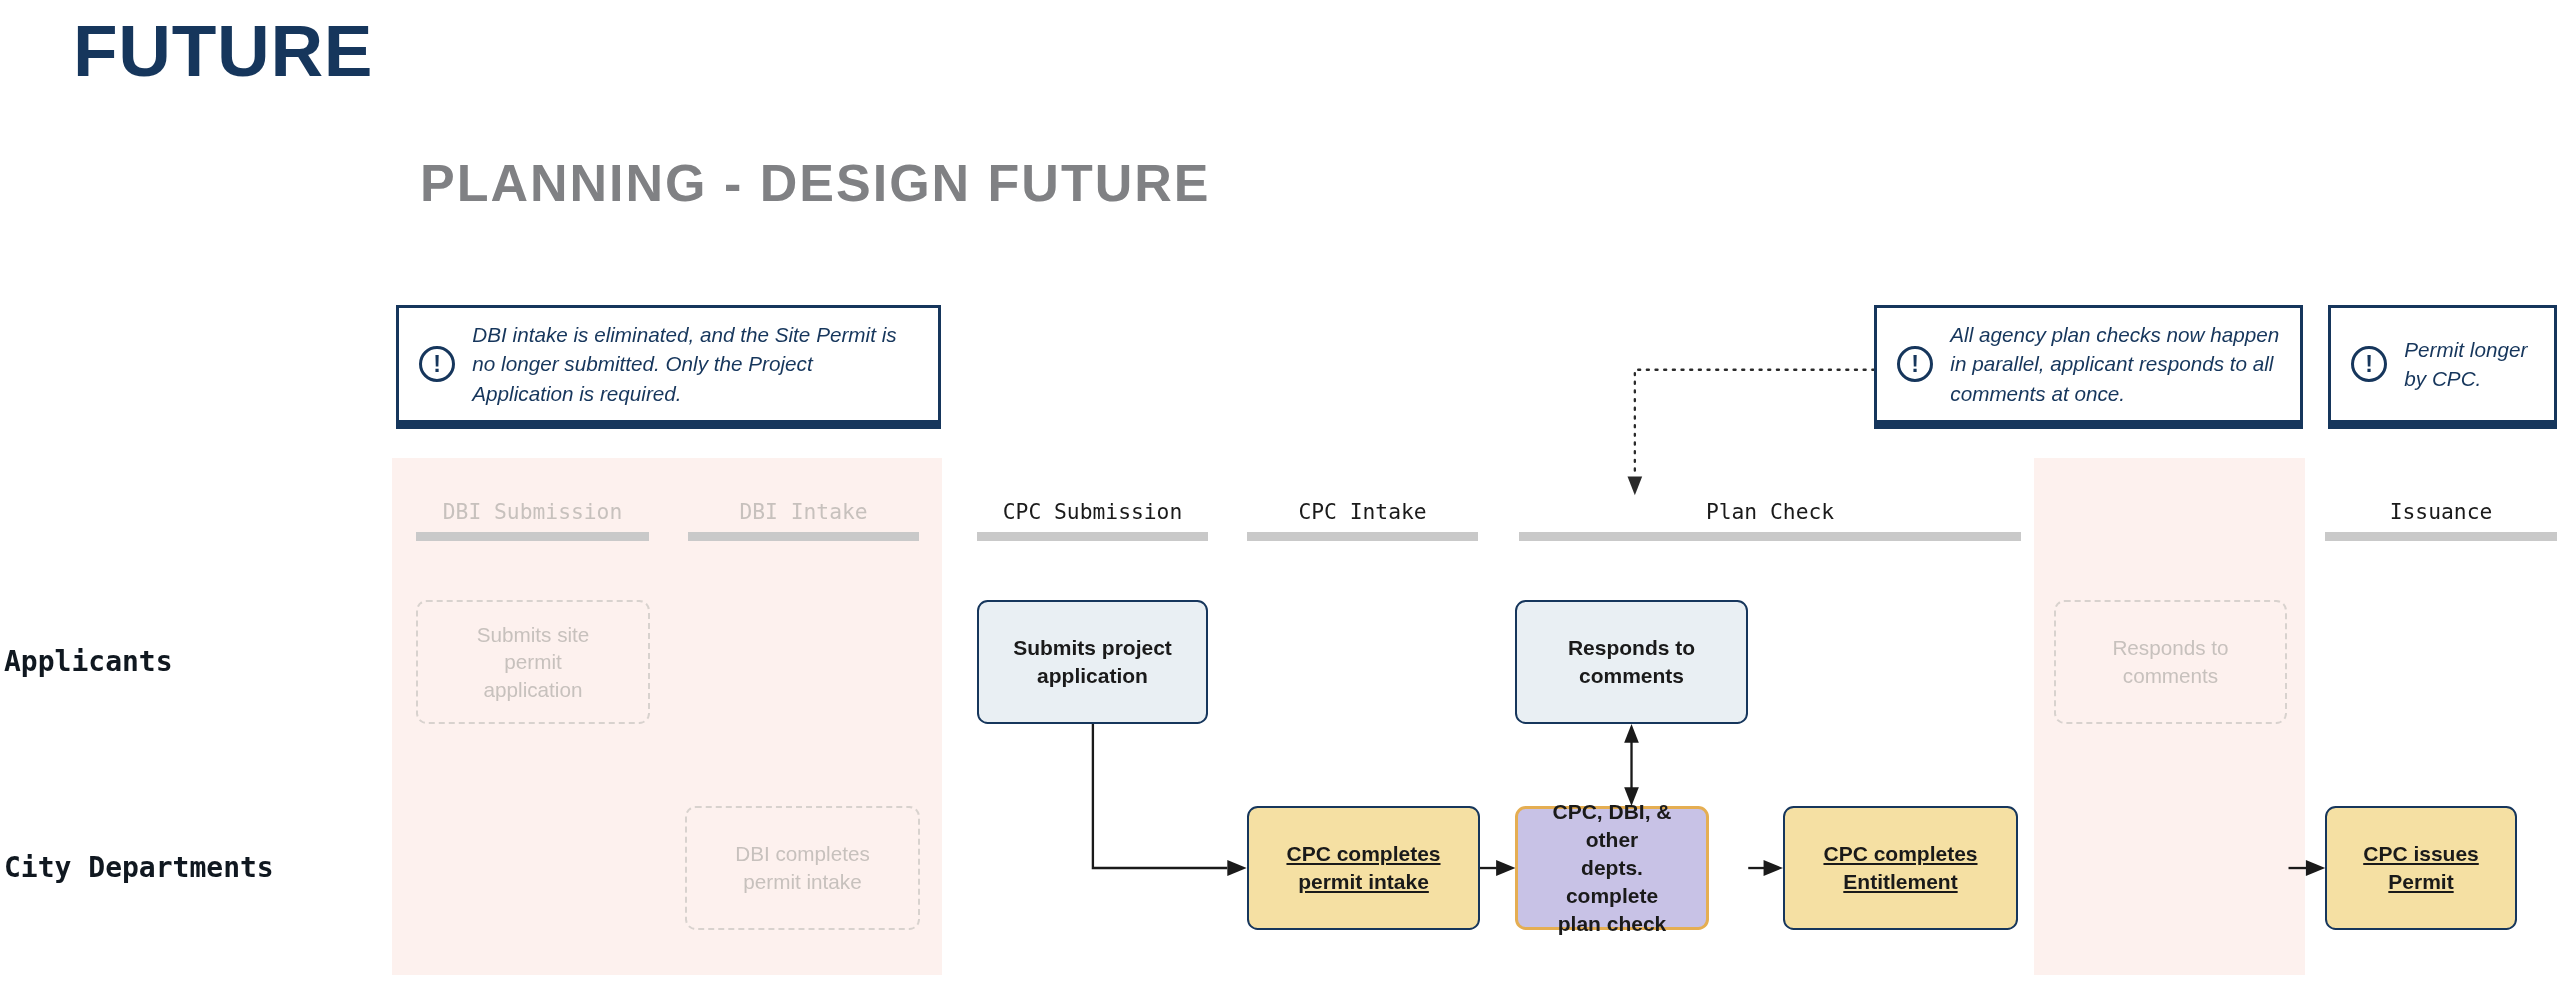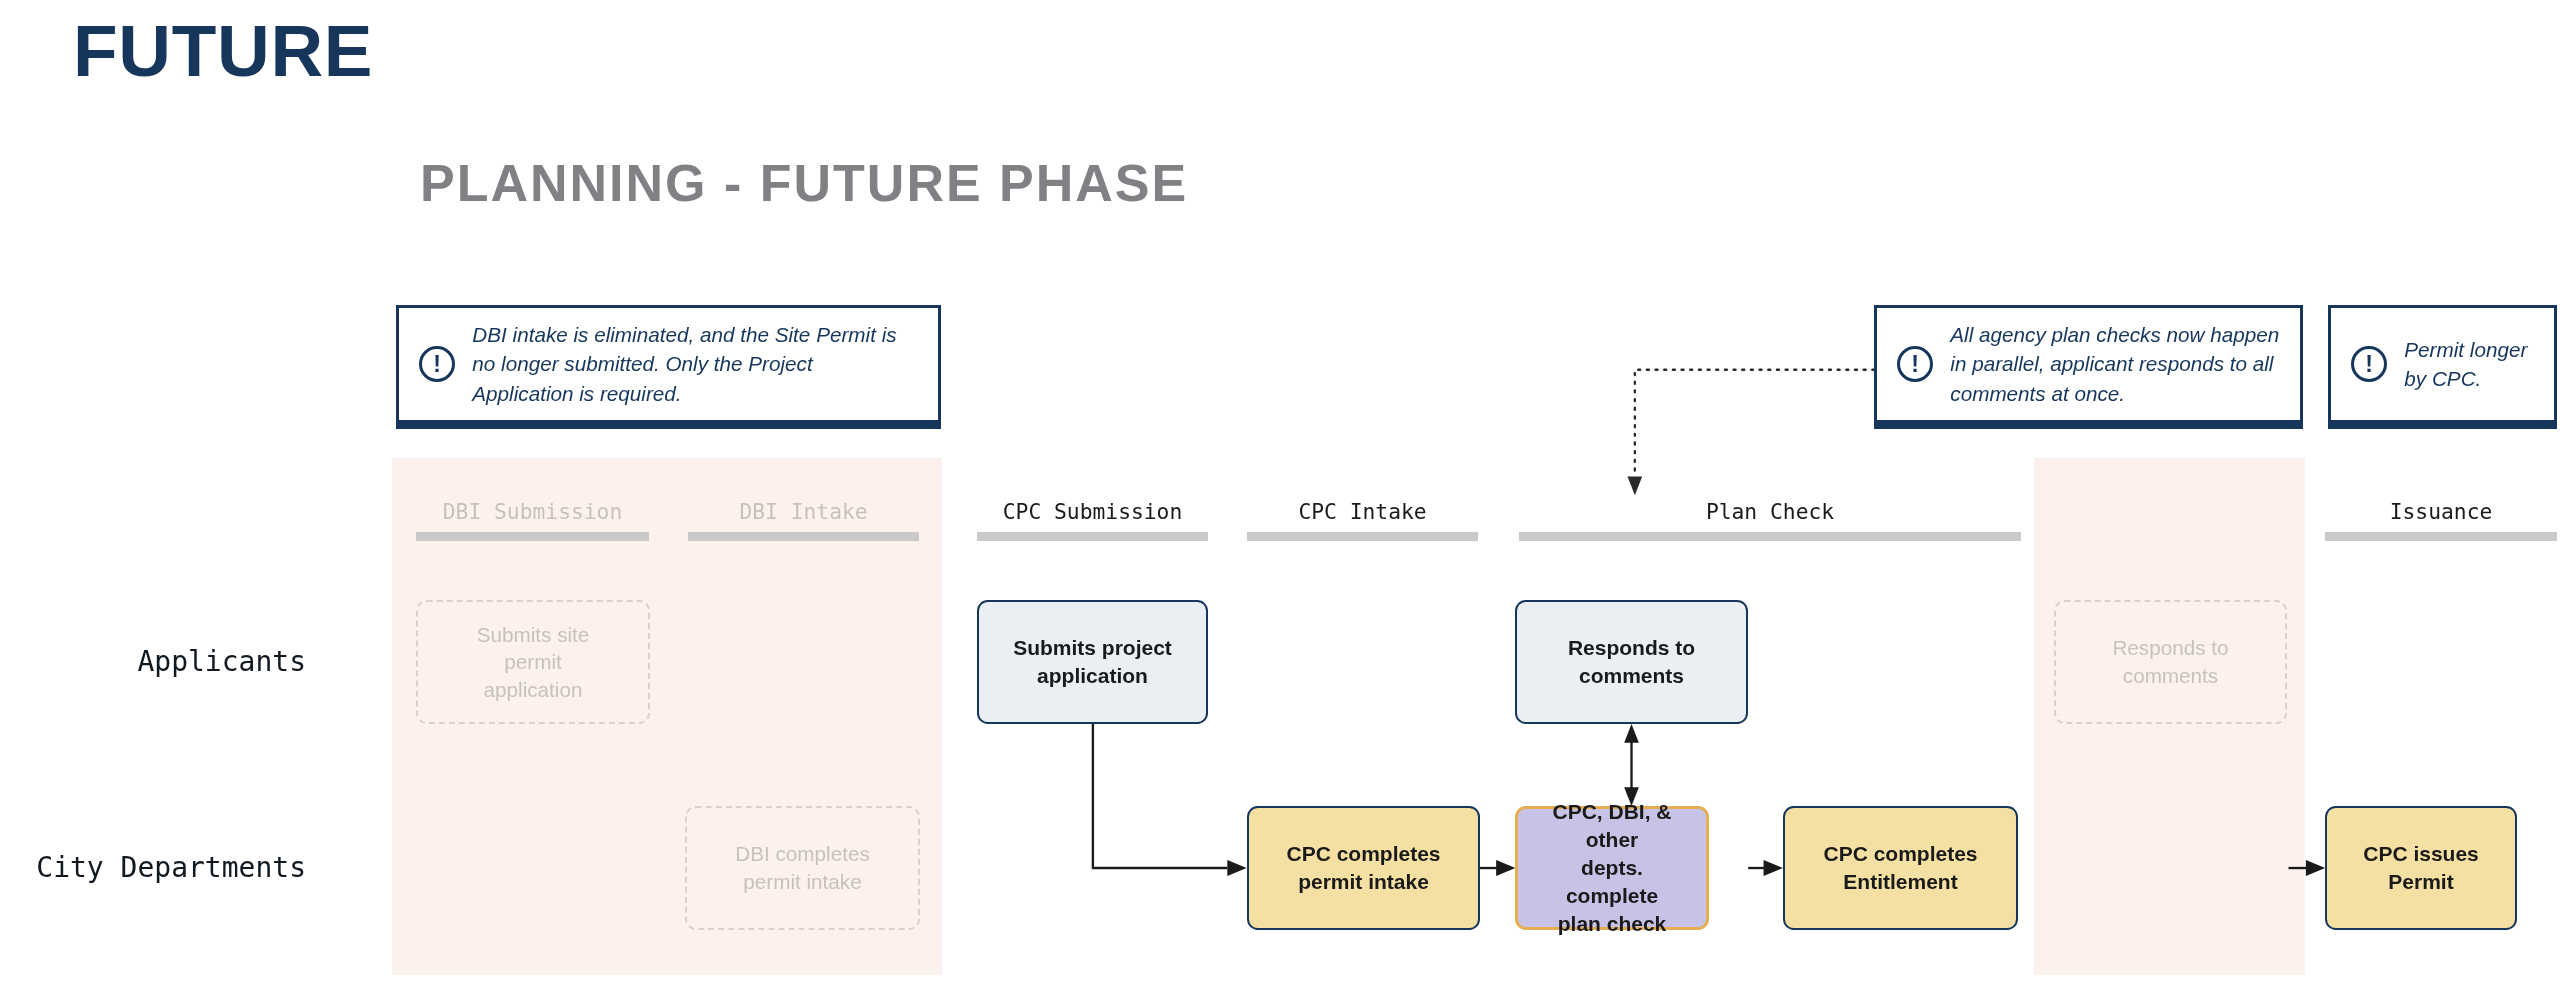--- a/index.html
+++ b/index.html
@@ -22,28 +22,28 @@
   .callout .alert { flex:0 0 auto; width:36px; height:36px; border:3.3px solid var(--navy,#16365c); border-radius:50%;
              display:flex; align-items:center; justify-content:center;
              font-weight:700; font-size:23px; color:var(--navy,#16365c); }
   .callout .note { font-style:italic; font-size:20.7px; line-height:1.42; color:var(--navy,#16365c); }
 
   .phase { position:absolute; top:496px; height:31px; display:flex; align-items:center; justify-content:center;
            font-family:"DejaVu Sans Mono", monospace; font-size:21.3px; color:var(--ink,#1a1a1a); }
   .phase.faded { color:var(--faded_text,#c7c1bd); }
   .phase-bar { position:absolute; top:532px; height:8.7px; background:var(--bar_gray,#c9c9c9); }
 
-  .lane-label { position:absolute; left:19px; width:287px; height:32px; line-height:32px; text-align:right;
-                font-family:"DejaVu Sans Mono", monospace; font-weight:400; font-size:28px; color:#101820; }
+  .lane-label { position:absolute; left:4px; width:287px; height:32px; line-height:32px; text-align:left;
+                font-family:"DejaVu Sans Mono", monospace; font-weight:700; font-size:28px; color:#101820; }
 
   .box { position:absolute; height:124px; border-radius:10.7px; padding:6.7px 14.7px;
          display:flex; align-items:center; justify-content:center; text-align:center;
          font-weight:700; font-size:21px; line-height:1.33; color:var(--ink,#1a1a1a); white-space:pre-line; }
   .box.blue   { background:var(--bluegray,#e9eff3); border:2.7px solid var(--navy,#16365c); }
-  .box.yellow { background:var(--yellow,#f5e0a3);  border:2.7px solid var(--navy,#16365c); }
+  .box.yellow { background:var(--yellow,#f5e0a3);  border:2.7px solid var(--navy,#16365c);text-decoration:underline; }
   .box.purple { background:var(--purple,#c8c2e6);  border:3.3px solid var(--purple_border,#e5ae52); }
   .box.faded  { background:transparent; border:2.7px dashed var(--faded_border,#d8d2ce);
                 color:var(--faded_text,#c7c1bd); font-weight:400; font-size:20.7px; }
 </style>
 </head>
 <body>
 
 <div class="canvas">
 
   <div class="region r1"></div>
@@ -71,21 +71,21 @@
       <path d="M3431 1301 H3458" fill="none"></path>
       <polygon points="3486,1301 3457,1289 3457,1313" stroke="none"></polygon>
     </g>
     <g stroke="#2a2a2a" stroke-width="3.5" fill="#2a2a2a">
       <path d="M2810 554 H2451 V712" fill="none" stroke-dasharray="3 10" stroke-linecap="round"></path>
       <polygon points="2451,742 2440,714 2462,714" stroke="none"></polygon>
     </g>
   </svg>
 
   <h1 class="title">FUTURE</h1>
-  <h2 class="subtitle">PLANNING - FUTURE PHASE</h2>
+  <h2 class="subtitle">PLANNING - DESIGN FUTURE</h2>
 
   <div class="callout" style="left:396px; width:545px;">
     <span class="alert">!</span>
     <span class="note">DBI intake is eliminated, and the Site Permit is no longer submitted. Only the Project Application is required.</span>
   </div>
   <div class="callout" style="left:1874px; width:429px;">
     <span class="alert">!</span>
     <span class="note">All agency plan checks now happen in parallel, applicant responds to all comments at once.</span>
   </div>
   <div class="callout" style="left:2328px; width:229px;">

